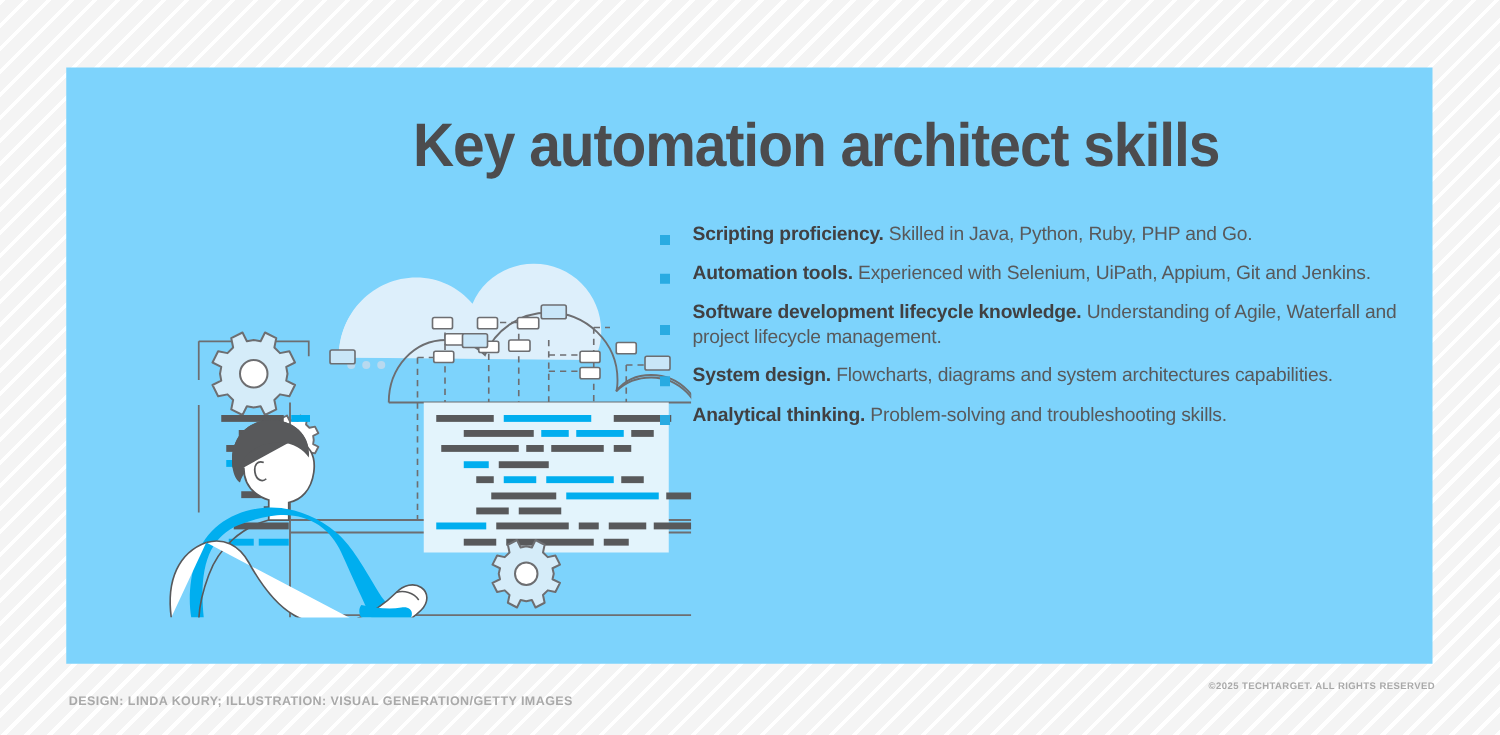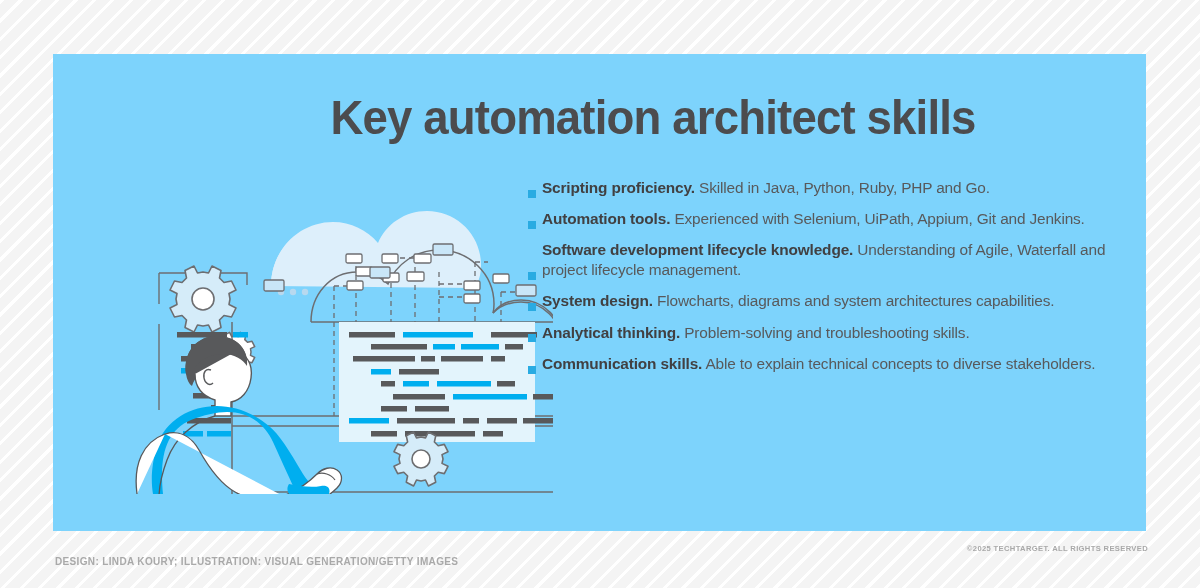--- a/index.html
+++ b/index.html
@@ -55,22 +55,23 @@
 
   
   .skills {
     position: absolute;
     left: 475px;
     top: 124px;
     width: 600px;
   }
   .skill-row {
     display: flex;
-    align-items: flex-end;
+    align-items: center;
     margin-bottom: 11.5px;
+    gap: 12px;
   }
   .bullet {
     width: 8px;
     height: 8px;
     background: #29abe2;
     flex: 0 0 auto;
     margin-top: 8px;
     margin-right: 6px;
   }
   .skill-text {
@@ -360,26 +361,19 @@
     </div>
 
     <div class="skill-row">
       <span class="bullet"></span>
       <div class="skill-text">
         <span class="skill-term">Analytical thinking.</span>
         <span>Problem-solving and troubleshooting skills.</span>
       </div>
     </div>
 
-    <div class="skill-row">
-      <span class="bullet"></span>
-      <div class="skill-text">
-        <span class="skill-term">Communication skills.</span>
-        <span>Able to explain technical concepts to diverse stakeholders.</span>
-      </div>
-    </div>
 
 
   </div>
 </div>
 
 <div class="footer-left">DESIGN: LINDA KOURY; ILLUSTRATION: VISUAL GENERATION/GETTY IMAGES</div>
 <div class="footer-right">©2025 TECHTARGET. ALL RIGHTS RESERVED</div>
 
 </body></html>

